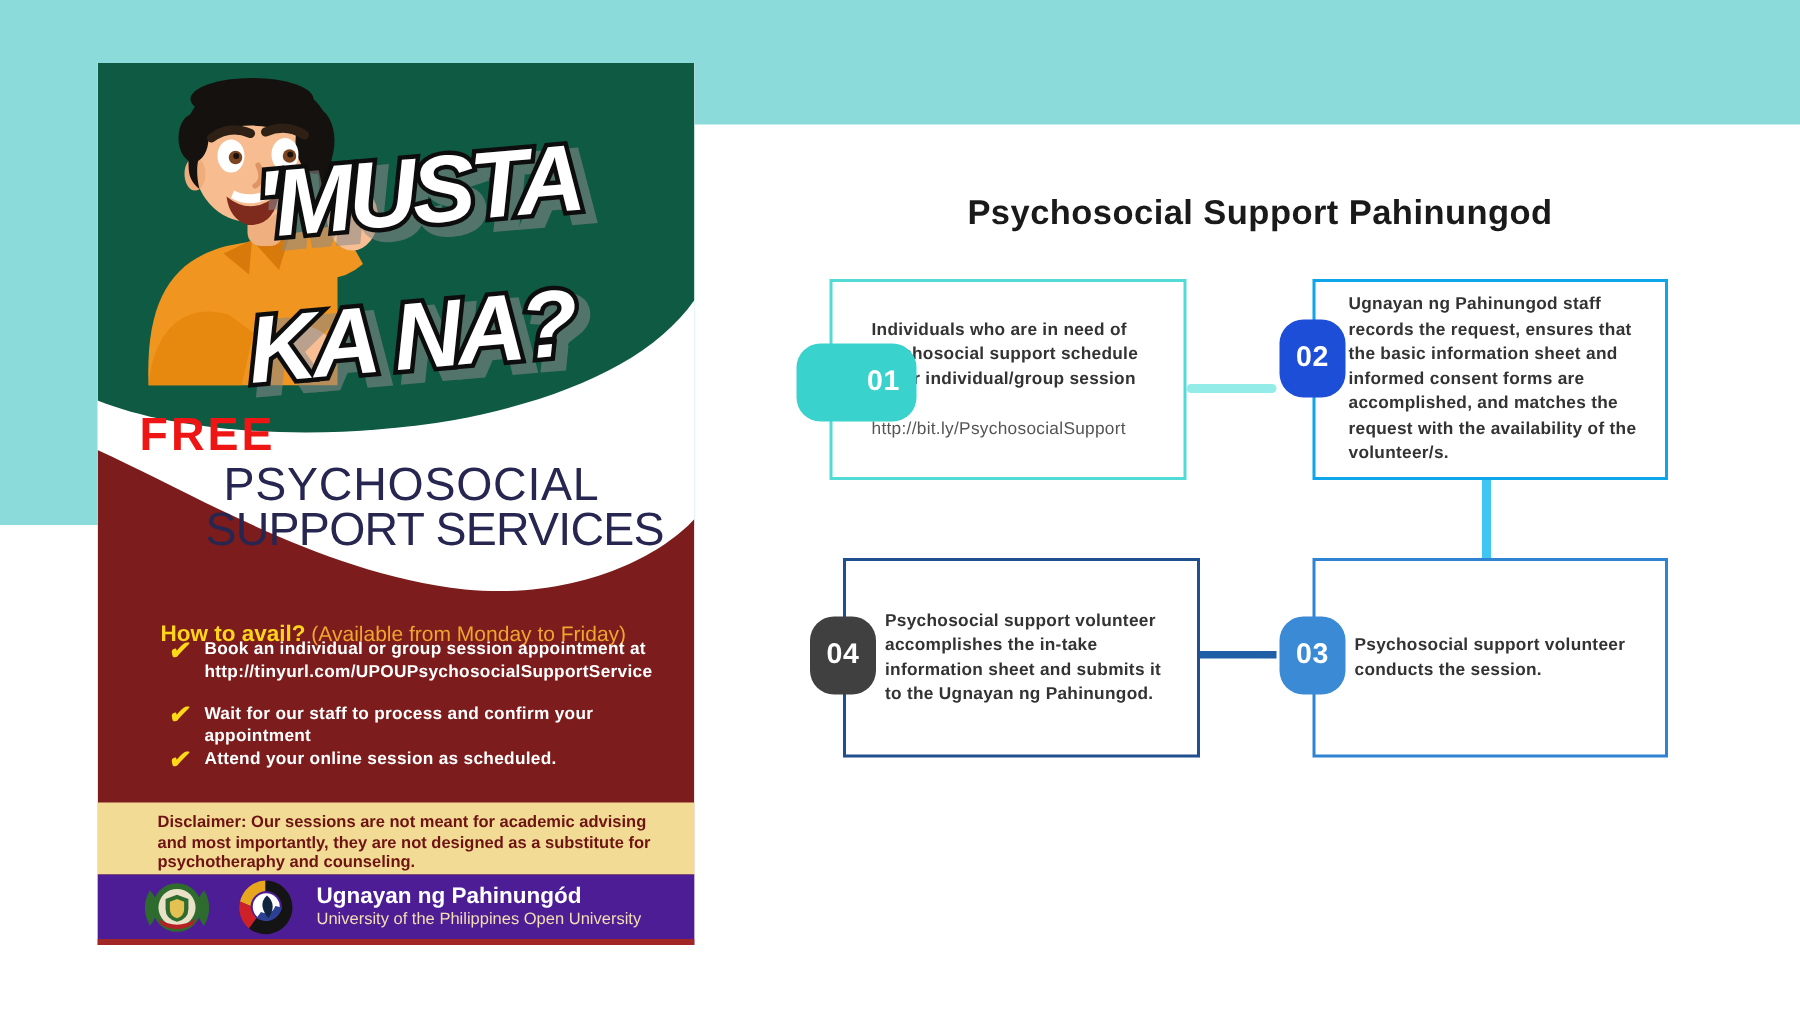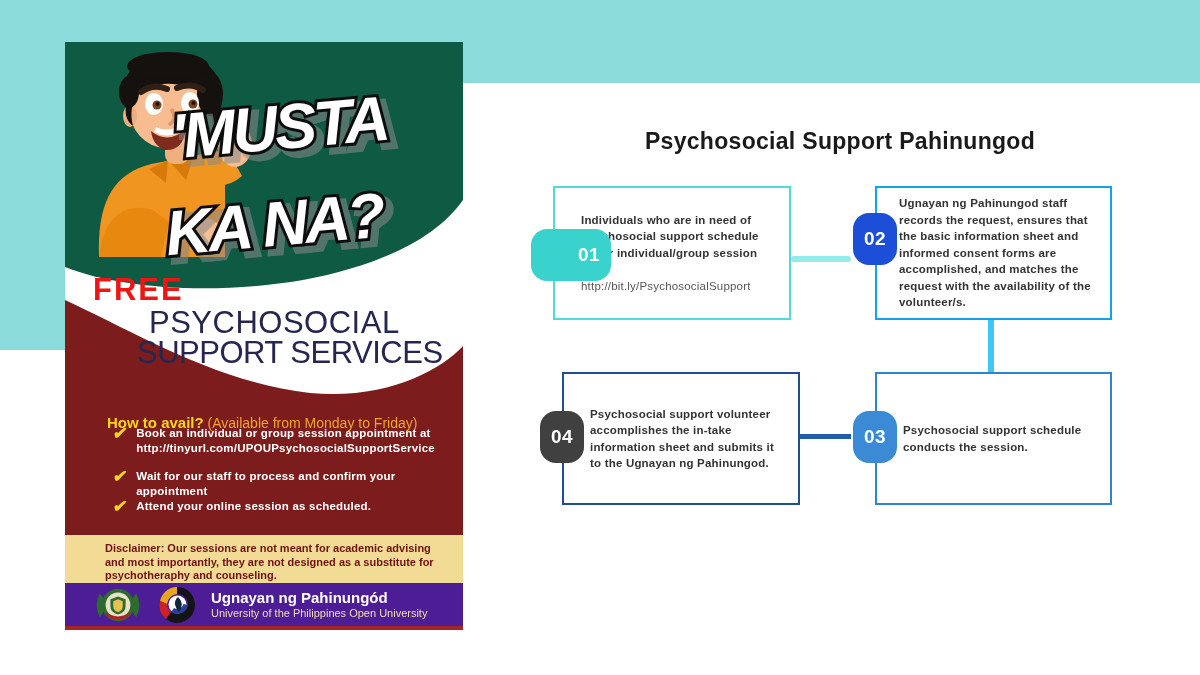--- a/index.html
+++ b/index.html
@@ -191,21 +191,21 @@
   <div class="flow-box box-1">
     <div class="txt">
       <span>Individuals who are in need of psychosocial support schedule either individual/group session thru</span><br>
       <span class="url">http://bit.ly/PsychosocialSupport</span>
     </div>
   </div>
   <div class="flow-box box-2">
     <div class="txt">Ugnayan ng Pahinungod staff records the request, ensures that the basic information sheet and informed consent forms are accomplished, and matches the request with the availability of the volunteer/s.</div>
   </div>
   <div class="flow-box box-3">
-    <div class="txt">Psychosocial support schedule conducts the session.</div>
+    <div class="txt">Psychosocial support volunteer conducts the session.</div>
   </div>
   <div class="flow-box box-4">
     <div class="txt">Psychosocial support volunteer accomplishes the in-take information sheet  and submits it to the Ugnayan ng Pahinungod.</div>
   </div>
 
   <div class="badge badge-1">01</div>
   <div class="badge badge-2">02</div>
   <div class="badge badge-3">03</div>
   <div class="badge badge-4">04</div>
 

